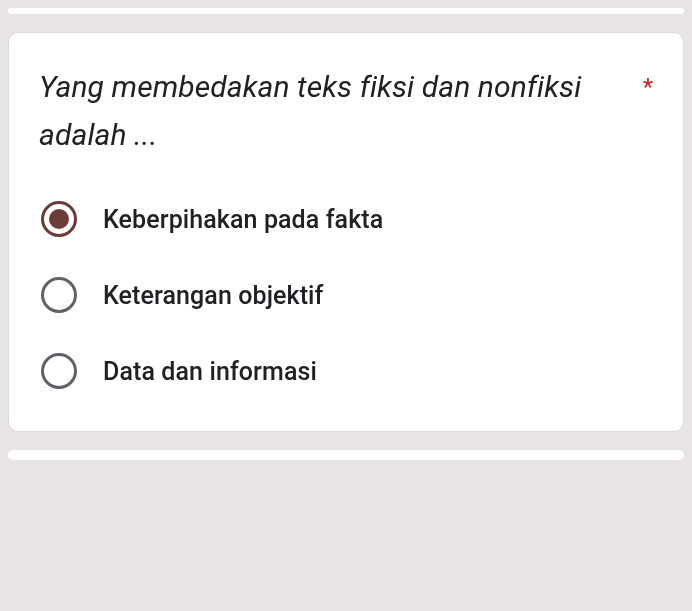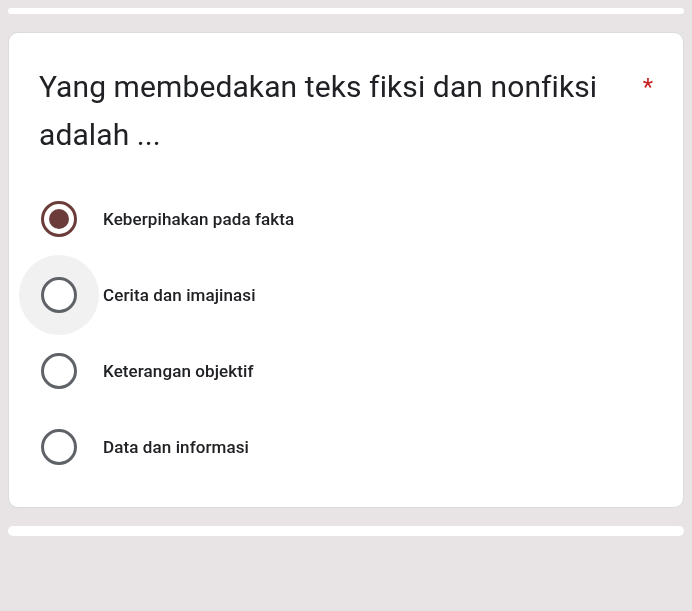--- a/index.html
+++ b/index.html
@@ -38,20 +38,21 @@
       gap: 16px;
       margin-bottom: 40px;
     }
     .question-title {
       font-size: 30px;
       font-weight: 400;
       color: #202124;
       line-height: 1.6;
       letter-spacing: 0.1px;
       flex: 1;
+      font-style: italic;
     }
     .required-asterisk {
       color: #c5221f;
       font-size: 24px;
       line-height: 1.4;
       padding-top: 8px;
     }
     .options {
       display: flex;
       flex-direction: column;
@@ -96,21 +97,21 @@
     .radio-outer.selected {
       border-color: #6b3c3a;
     }
     .radio-inner {
       width: 20px;
       height: 20px;
       border-radius: 50%;
       background: #6b3c3a;
     }
     .option-label {
-      font-size: 17px;
+      font-size: 25px;
       font-weight: 500;
       color: #202124;
       letter-spacing: 0.1px;
       position: relative;
       z-index: 1;
     }
   </style>
 </head>
 <body>
 
@@ -125,27 +126,20 @@
       <div class="option">
         <div class="radio-wrap">
           <div class="radio-outer selected">
             <div class="radio-inner"></div>
           </div>
         </div>
         <div class="option-label">Keberpihakan pada fakta</div>
       </div>
       <div class="option">
         <div class="radio-wrap">
-          <div class="radio-hover"></div>
-          <div class="radio-outer"></div>
-        </div>
-        <div class="option-label">Cerita dan imajinasi</div>
-      </div>
-      <div class="option">
-        <div class="radio-wrap">
           <div class="radio-outer"></div>
         </div>
         <div class="option-label">Keterangan objektif</div>
       </div>
       <div class="option">
         <div class="radio-wrap">
           <div class="radio-outer"></div>
         </div>
         <div class="option-label">Data dan informasi</div>
       </div>

